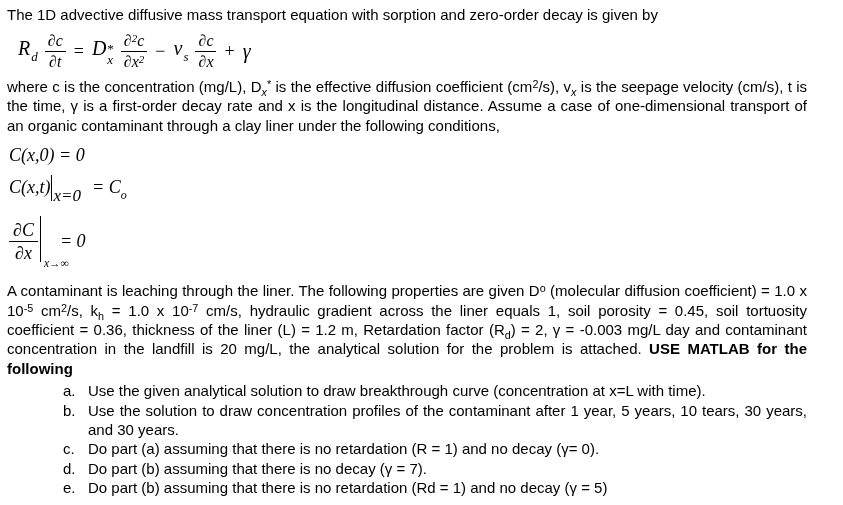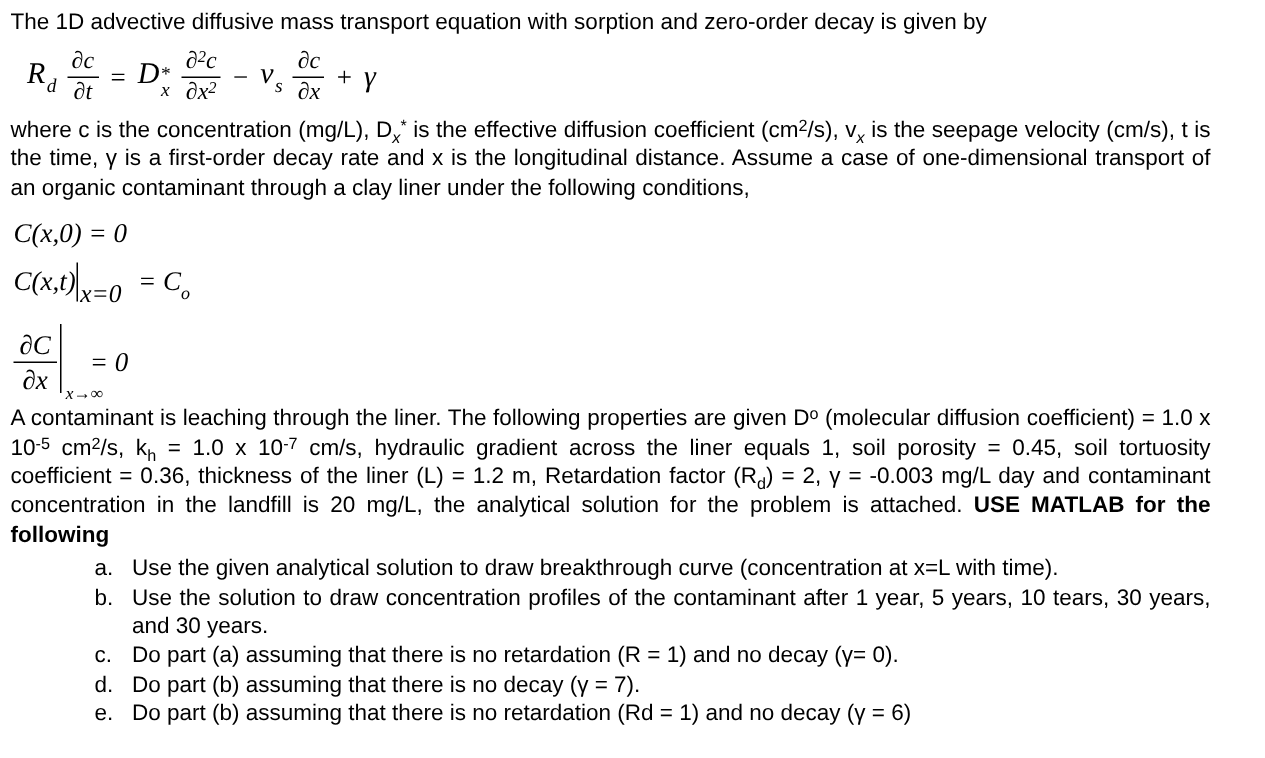--- a/index.html
+++ b/index.html
@@ -39,21 +39,21 @@
   .rsub{font-size:12px;vertical-align:-6px;}
   .bc3{margin:8px 0 0 2px;display:flex;align-items:center;height:56px;}
   .frac3{display:inline-flex;flex-direction:column;align-items:center;font-size:18px;line-height:20px;}
   .frac3 .num{border-bottom:1.3px solid #000;padding:0 4px 1px;}
   .frac3 .den{padding-top:1px;}
   .barwrap{position:relative;width:4px;height:52px;margin-left:2px;}
   .tallbar{position:absolute;top:1px;left:0;height:46px;border-left:1.3px solid #000;}
   .barsub{position:absolute;top:42px;left:4px;font-size:11.5px;white-space:nowrap;}
   .bc3 .eqpart{margin-left:16px;}
 
-  .para2{}
+  .para2{margin-top:12px;}
 
   
   .tasklist{margin:3px 0 0 56px;width:744px;}
   .task{display:flex;line-height:19.4px;}
   .task .marker{width:25px;flex:none;}
   .task .tasktext{flex:1;text-align:justify;}
 </style>
 </head>
 <body>
 
@@ -121,17 +121,17 @@
     <div class="task">
       <span class="marker">c.</span>
       <div class="tasktext">Do part (a) assuming that there is no retardation (R = 1) and no decay (γ= 0).</div>
     </div>
     <div class="task">
       <span class="marker">d.</span>
       <div class="tasktext">Do part (b) assuming that there is no decay (γ = 7).</div>
     </div>
     <div class="task">
       <span class="marker">e.</span>
-      <div class="tasktext">Do part (b) assuming that there is no retardation (Rd = 1) and no decay (γ = 6)</div>
+      <div class="tasktext">Do part (b) assuming that there is no retardation (Rd = 1) and no decay (γ = 5)</div>
     </div>
   </div>
 
 </div>
 
 </body></html>

